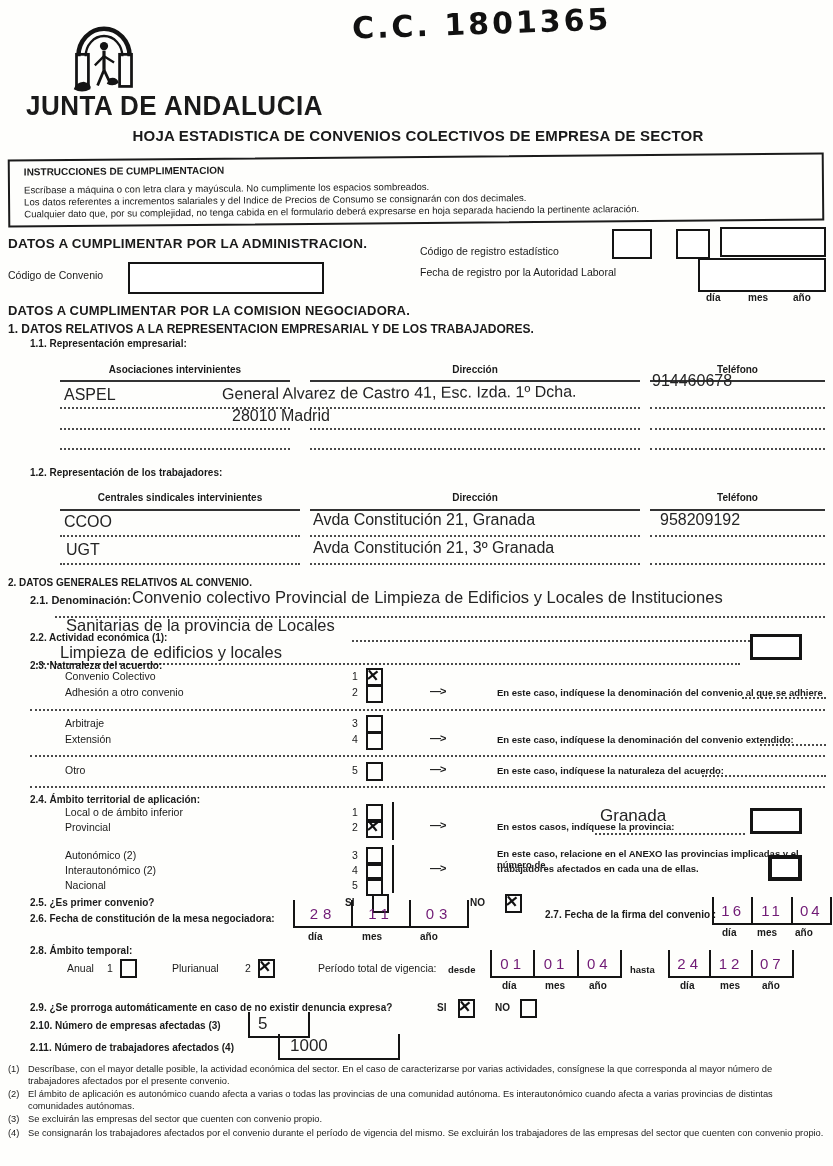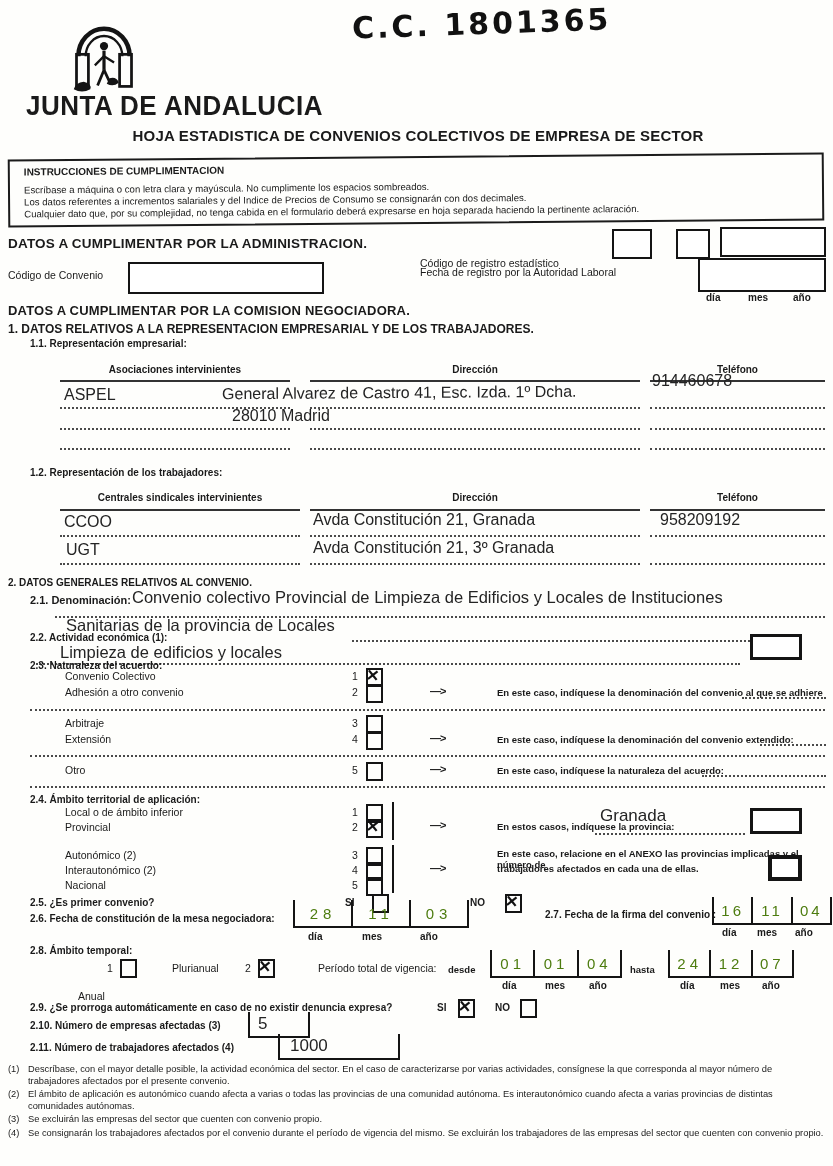--- a/index.html
+++ b/index.html
@@ -8,21 +8,21 @@
     background:#fefefc;color:#1a1a1a;overflow:hidden;
     font-family:"Liberation Sans",sans-serif;
   }
   .abs{position:absolute;}
   .sec{font-size:13.5px;font-weight:bold;letter-spacing:0.2px;}
   .sub{font-size:12px;font-weight:bold;}
   .lbl{font-size:10.5px;font-weight:bold;}
   .it{font-size:10.5px;}
   .nt{font-size:9.5px;font-weight:bold;}
   .ty{font-size:16px;color:#242424;white-space:nowrap;}
-  .hd{font-size:15px;letter-spacing:5px;color:#4d7c0f;}
+  .hd{font-size:15px;letter-spacing:5px;color:#701a75;}
   .dl{border-bottom:2px dotted #4a4a4a;height:2px;}
   .hr{border-bottom:2px solid #333;height:1px;}
   .bx{border:2px solid #141414;background:#fff;}
   .bx3{border:3px solid #141414;background:#fff;}
   .cb{width:13px;height:15px;border:2px solid #141414;position:absolute;}
   .xm{position:absolute;left:-2px;top:-4px;font-size:16px;font-weight:bold;transform:rotate(6deg);color:#111;}
   .vline{width:2px;background:#141414;position:absolute;}
   .cells{display:flex;align-items:center;border:2px solid #141414;border-top:none;position:absolute;background:transparent;}
   .cells .cell{flex:1;text-align:center;border-right:2px solid #141414;height:100%;display:flex;align-items:center;justify-content:center;}
   .cells .cell:last-child{border-right:none;}
@@ -59,21 +59,21 @@
   <div class="abs ftitle" style="left:60px;top:127px;width:716px;">HOJA ESTADISTICA DE CONVENIOS COLECTIVOS DE EMPRESA DE SECTOR</div>
 
   <div class="abs instr" style="left:8px;top:156px;width:812px;height:64px;">
     <div class="abs lbl" style="left:14px;top:5px;font-size:10px;">INSTRUCCIONES DE CUMPLIMENTACION</div>
     <div class="abs ilines" style="left:14px;top:23px;width:790px;">Escríbase a máquina o con letra clara y mayúscula. No cumplimente los espacios sombreados.</div>
     <div class="abs ilines" style="left:14px;top:35px;width:790px;">Los datos referentes a incrementos salariales y del Indice de Precios de Consumo se consignarán con dos decimales.</div>
     <div class="abs ilines" style="left:14px;top:47px;width:800px;">Cualquier dato que, por su complejidad, no tenga cabida en el formulario deberá expresarse en hoja separada haciendo la pertinente aclaración.</div>
   </div>
 
   <div class="abs sec" style="left:8px;top:236px;">DATOS A CUMPLIMENTAR POR LA ADMINISTRACION.</div>
-  <div class="abs it" style="left:420px;top:257px;">Código de registro estadístico</div>
+  <div class="abs it" style="left:420px;top:245px;">Código de registro estadístico</div>
   <div class="abs bx" style="left:612px;top:229px;width:36px;height:26px;"></div>
   <div class="abs bx" style="left:676px;top:229px;width:30px;height:26px;"></div>
   <div class="abs bx" style="left:720px;top:227px;width:102px;height:26px;"></div>
 
   <div class="abs it" style="left:8px;top:269px;">Código de Convenio</div>
   <div class="abs bx" style="left:128px;top:262px;width:192px;height:28px;"></div>
 
   <div class="abs it" style="left:420px;top:266px;">Fecha de registro por la Autoridad Laboral</div>
   <div class="abs bx" style="left:698px;top:258px;width:124px;height:30px;"></div>
   <div class="abs unit" style="left:706px;top:292px;">día</div>
@@ -246,21 +246,21 @@
   <div class="cells" style="left:712px;top:897px;width:116px;height:26px;">
     <span class="cell hd" style="letter-spacing:3px;">16</span>
     <span class="cell hd" style="letter-spacing:3px;">11</span>
     <span class="cell hd" style="letter-spacing:3px;">04</span>
   </div>
   <div class="abs unit" style="left:722px;top:927px;">día</div>
   <div class="abs unit" style="left:757px;top:927px;">mes</div>
   <div class="abs unit" style="left:795px;top:927px;">año</div>
 
   <div class="abs lbl" style="left:30px;top:945px;font-size:10px;">2.8. Ámbito temporal:</div>
-  <div class="abs it" style="left:78px;top:962px;margin-top:28px;">Anual</div>
+  <div class="abs it" style="left:67px;top:962px;">Anual</div>
   <div class="abs it" style="left:107px;top:962px;">1</div>
   <div class="cb" style="left:120px;top:959px;">
     
   </div>
   <div class="abs it" style="left:172px;top:962px;">Plurianual</div>
   <div class="abs it" style="left:245px;top:962px;">2</div>
   <div class="cb" style="left:258px;top:959px;">
     <span class="xm">✕</span>
   </div>
   <div class="abs it" style="left:318px;top:962px;">Período total de vigencia:</div>

